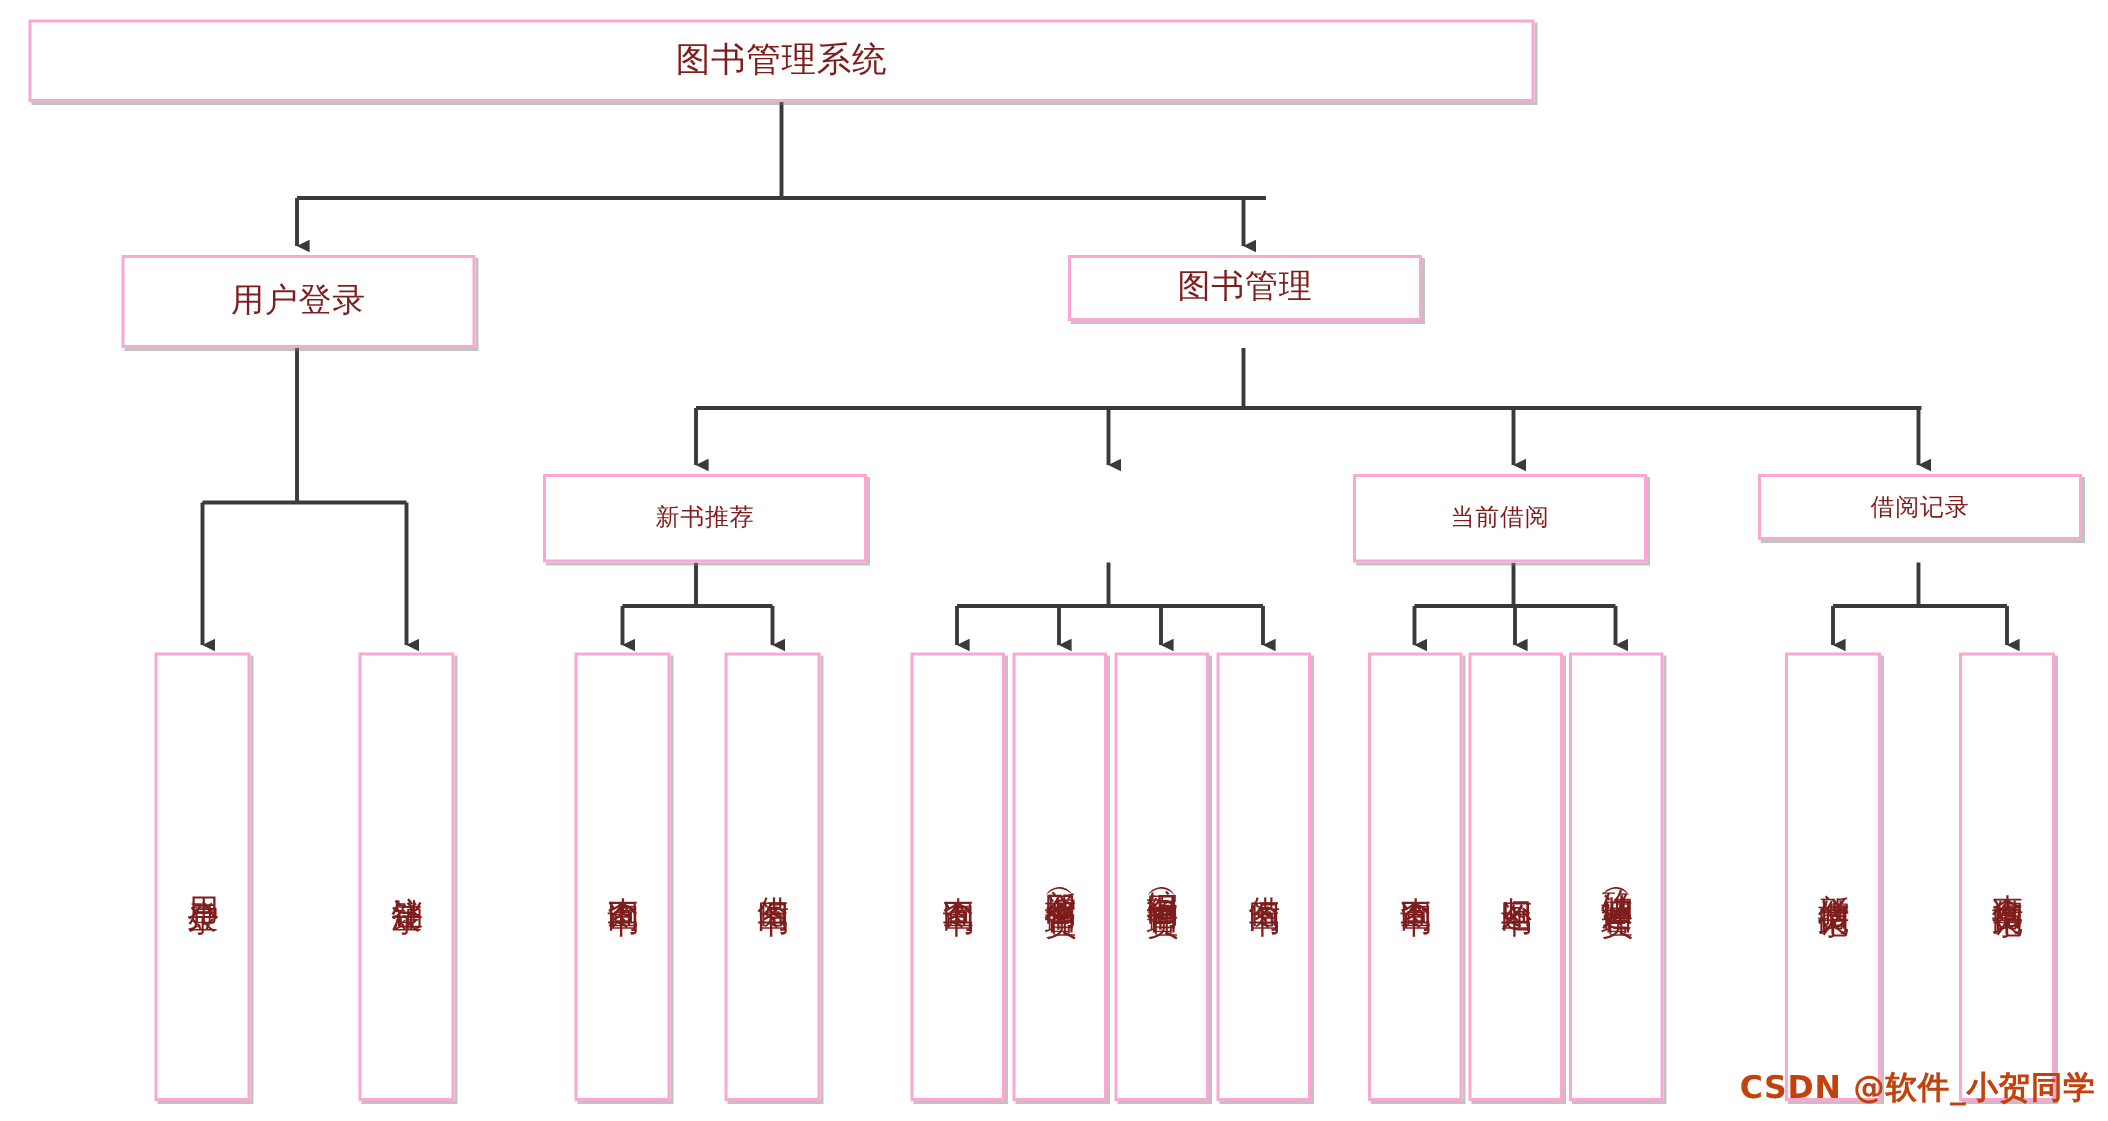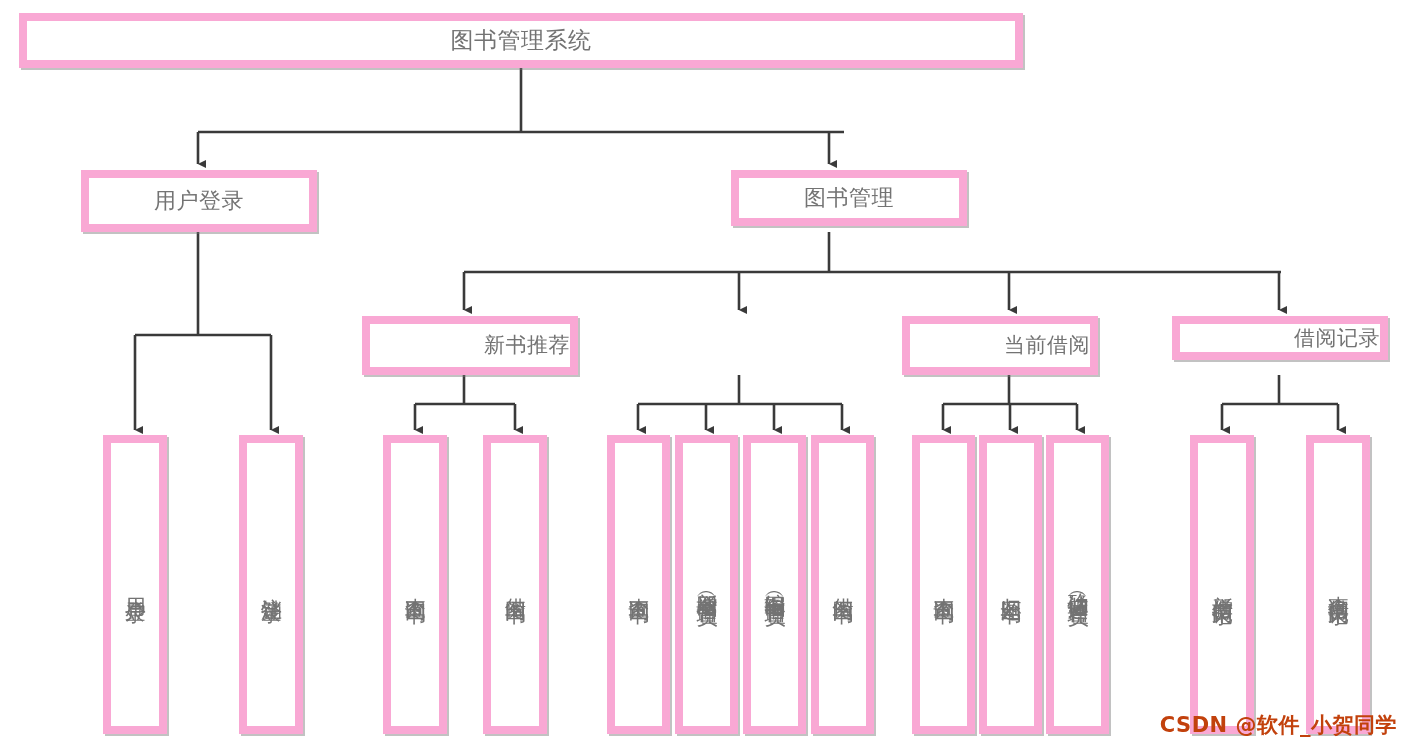--- a/index.html
+++ b/index.html
@@ -24,42 +24,41 @@
     left: 0;
     top: 0;
     width: 1405px;
     height: 747px;
     pointer-events: none;
   }
   .node {
     position: absolute;
     box-sizing: border-box;
     background: #ffffff;
-    border: 8px solid #f9a8d4;
+    border: 2px solid #f9a8d4;
     display: flex;
     align-items: center;
     justify-content: center;
     text-align: center;
-    color: #737373;
+    color: #7f1d1d;
     box-shadow: 2px 2px 0 rgba(120,120,120,0.45);
   }
   .node-label {
     display: block;
     line-height: 1.18;
     letter-spacing: 0.5px;
   }
   .node.root {
     font-size: 23px;
   }
   .node.level2 {
     font-size: 22px;
   }
   .node.level3 {
-    font-size: 21px;
-    justify-content: flex-end;
+    font-size: 16px;
   }
   .node.leaf {
     font-size: 21px;
     align-items: center;
     justify-content: center;
     padding: 6px 2px;
   }
   .node.leaf .node-label {
     writing-mode: vertical-rl;
     text-orientation: upright;
@@ -133,21 +132,21 @@
     </g>
   </svg>
 
   <div class="node root" style="left:19px; top:13px; width:1004px; height:55px;">
     <span class="node-label">图书管理系统</span>
   </div>
 
   <div class="node level2" style="left:81px; top:170px; width:236px; height:62px;">
     <span class="node-label">用户登录</span>
   </div>
-  <div class="node level2" style="left:731px; top:170px; width:236px; height:56px;">
+  <div class="node level2" style="left:712px; top:170px; width:236px; height:44px;">
     <span class="node-label">图书管理</span>
   </div>
 
   <div class="node level3" style="left:362px; top:316px; width:216px; height:59px;">
     <span class="node-label">新书推荐</span>
   </div>
   <div class="node level3" style="left:902px; top:316px; width:196px; height:59px;">
     <span class="node-label">当前借阅</span>
   </div>
   <div class="node level3" style="left:1172px; top:316px; width:216px; height:44px;">

